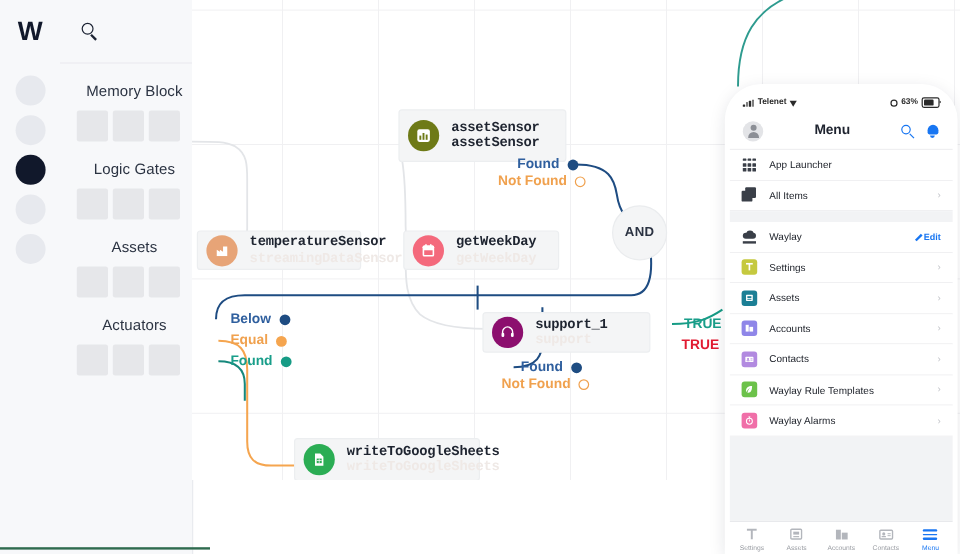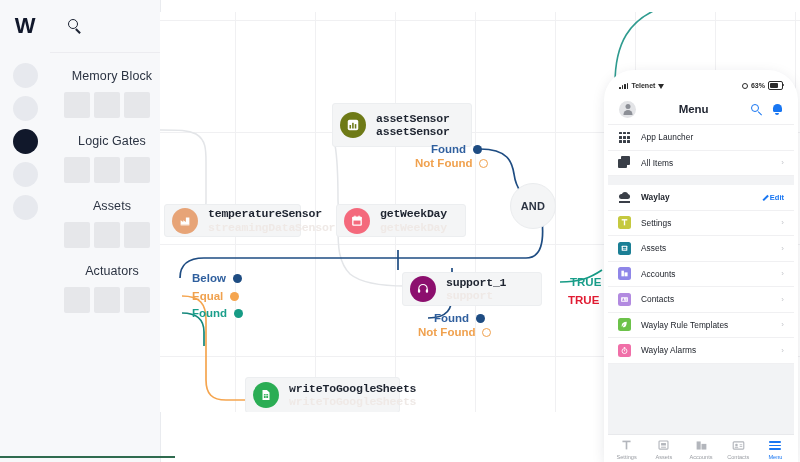--- a/index.html
+++ b/index.html
@@ -24,21 +24,21 @@
   .palette-search{height:52px;display:flex;align-items:center;padding-left:18px;border-bottom:1px solid #ececf0;}
   .mag{width:15px;height:15px;position:relative;display:inline-block;}
   .mag i{position:absolute;left:0;top:0;width:10px;height:10px;border:1.6px solid #1c2333;border-radius:50%;box-sizing:border-box;}
   .mag b{position:absolute;left:8px;top:9px;width:6px;height:1.6px;background:#1c2333;transform:rotate(45deg);transform-origin:left center;}
   .pal-group{padding:16px 0 0 14px;}
   .pal-title{font-size:12.5px;color:#2b3342;margin-bottom:9px;letter-spacing:0.1px;text-align:center;}
   .pal-tiles{display:flex;gap:4px;}
   .pal-tile{width:26px;height:26px;background:#e6e7ea;border-radius:2px;}
 
   
-  .canvas{position:absolute;left:160px;top:12px;right:0;height:400px;background:#fff;overflow:hidden;}
+  .canvas{position:absolute;left:160px;top:0;right:0;height:400px;background:#fff;overflow:hidden;}
   .grid{position:absolute;inset:0;
     background-image:
       linear-gradient(to right,#f0f0f2 1px,transparent 1px),
       linear-gradient(to bottom,#f0f0f2 1px,transparent 1px);
     background-size:80px 112px;background-position:-5px 8px;}
   .flowsvg{position:absolute;left:0;top:0;width:640px;height:462px;}
 
   
   .node{position:absolute;background:#f4f5f6;border:1px solid #eceef0;border-radius:3px;
     display:flex;align-items:center;padding:0 12px 0 7px;box-sizing:border-box;}
@@ -91,21 +91,21 @@
   .mag2 i{position:absolute;left:0;top:0;width:8px;height:8px;border:1.4px solid #1876f2;border-radius:50%;box-sizing:border-box;}
   .mag2 b{position:absolute;left:6.5px;top:7px;width:4.5px;height:1.4px;background:#1876f2;transform:rotate(45deg);transform-origin:left center;}
   .bell{width:11px;height:12px;position:relative;}
   .bell i{position:absolute;left:1px;top:1px;width:9px;height:8px;background:#1876f2;border-radius:4.5px 4.5px 1.5px 1.5px;}
   .bell b{position:absolute;left:3.4px;bottom:0;width:4px;height:2px;background:#1876f2;border-radius:0 0 2px 2px;}
 
   .listgap{height:9px;background:#f2f3f5;}
   .row{height:24.5px;display:flex;align-items:center;padding:0 10px;border-bottom:1px solid #f0f0f2;background:#fff;}
   .row .ic{width:13px;height:13px;flex:0 0 13px;margin-right:10px;border-radius:2.5px;display:flex;align-items:center;justify-content:center;color:#fff;font-size:8px;}
   .row .tx{font-size:8.3px;color:#20242c;flex:1;letter-spacing:.05px;}
-  .row.bold .tx{font-weight:bold;}
+  .row.bold .tx{font-weight:normal;}
   .chev{color:#c3c5ca;font-size:8px;}
   .edit{color:#1876f2;font-size:7.5px;font-weight:bold;display:flex;align-items:center;gap:2px;}
   .pencil{display:inline-block;width:6px;height:6px;position:relative;}
   .pencil:after{content:"";position:absolute;left:0;top:2.5px;width:7px;height:1.6px;background:#1876f2;transform:rotate(-45deg);}
   .grid-ic{display:grid;grid-template-columns:repeat(3,2.6px);grid-template-rows:repeat(3,2.6px);gap:1.6px;}
   .grid-ic span{background:#3a3f48;border-radius:.5px;}
   .stack{position:relative;width:13px;height:13px;}
   .stack i{position:absolute;background:#3a3f48;border-radius:1px;}
   .cloud{width:13px;height:11px;position:relative;}
   .cloud i{position:absolute;left:1px;top:2px;width:11px;height:5.5px;background:#3a3f48;border-radius:4px;}

